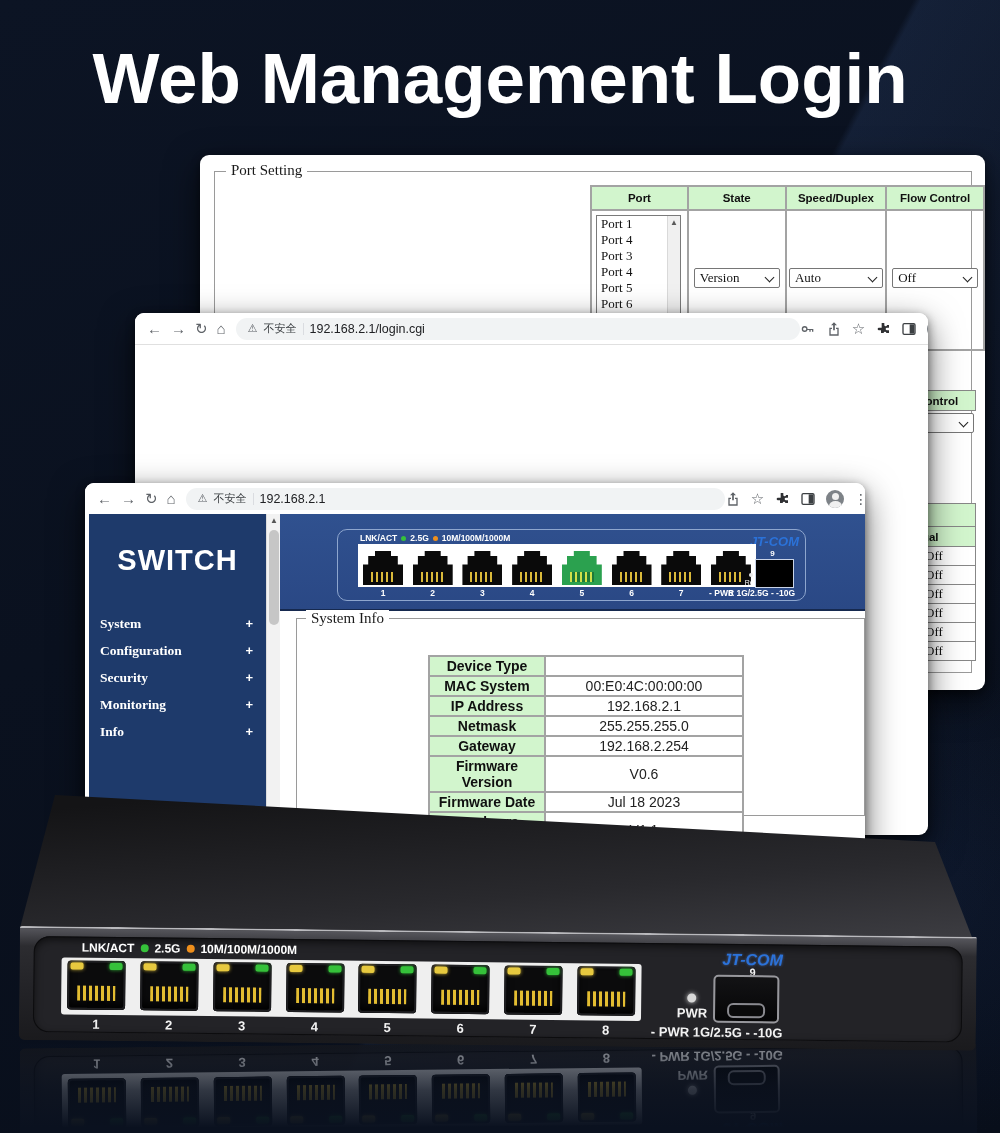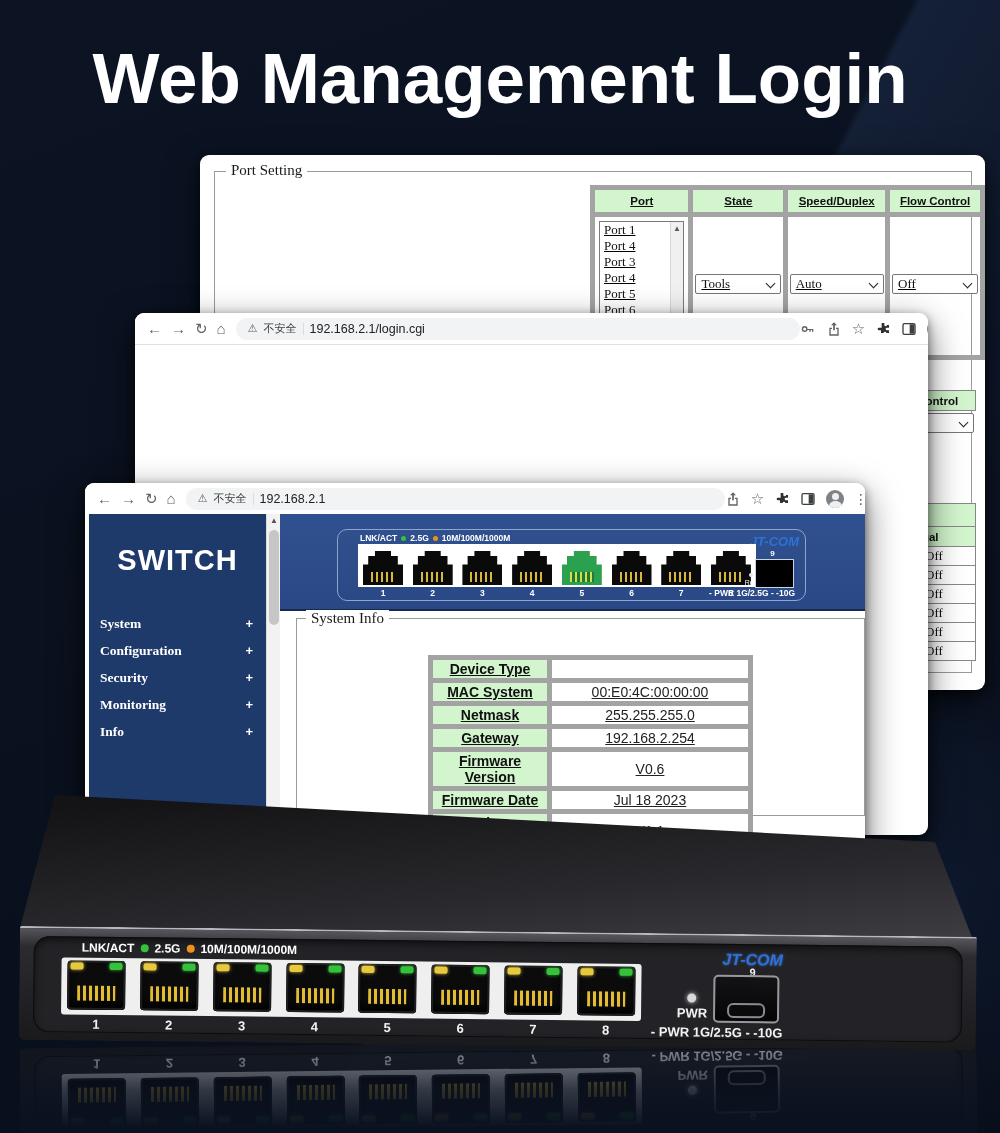--- a/index.html
+++ b/index.html
@@ -17,21 +17,21 @@
   .win{position:absolute;background:#fff;border-radius:9px;overflow:hidden;
        box-shadow:0 12px 34px rgba(0,0,0,.6),0 3px 10px rgba(0,0,0,.45);}
   
   .win-back{left:200px;top:155px;width:785px;height:535px;z-index:2;}
   .fieldset{position:absolute;border:1px solid #9a9a9a;}
   .fieldset-legend{position:absolute;background:#fff;padding:0 5px;color:#1a1a1a;
                    font-family:"Liberation Serif","DejaVu Serif",serif;font-size:15px;}
   .bw-fieldset{left:14px;top:16px;width:756px;height:500px;}
   .bw-legend{left:26px;top:7px;}
   table.grid{border-collapse:collapse;}
-  .grid td,.grid th{border:5px solid #a3a3a3;text-decoration:underline;}
+  .grid td,.grid th{border:2px solid #a3a3a3;}
   .grid th{background:#d2f5cd;font-size:11.5px;font-weight:bold;color:#101010;height:20px;}
   .bw-table{position:absolute;left:390px;top:30px;}
   .bw-table .c-port{width:93px}.bw-table .c-state{width:94px}.bw-table .c-speed{width:97px}.bw-table .c-flow{width:94px}
   .bw-table td{height:136px;vertical-align:top;}
   .listbox{position:relative;margin:3px;width:83px;height:128px;border:1px solid #7a7a7a;background:#fff;
            font-family:"Liberation Serif","DejaVu Serif",serif;font-size:13px;color:#111;overflow:hidden;}
   .listbox .opt{display:block;padding:0 0 0 4px;line-height:16px;}
   .lb-scroll{position:absolute;top:0;right:0;width:12px;height:100%;background:#f0f0f0;border-left:1px solid #d9d9d9;}
   .lb-up{position:absolute;top:1px;left:0;width:12px;height:12px;color:#5a5a5a;font-size:8px;line-height:12px;text-align:center;}
   .select{position:relative;height:20px;border:1px solid #767676;border-radius:2px;background:#fff;
@@ -193,21 +193,21 @@
             <span class="opt">Port 5</span>
             <span class="opt">Port 6</span>
             <span class="opt">Port 7</span>
             <span class="lb-scroll">
                   <span class="lb-up">▲</span>
                 </span>
           </div>
         </td>
         <td>
           <div class="select sel-state">
-            <span>Tools</span>
+            <span>Version</span>
                 <span class="chev"></span>
           </div>
         </td>
         <td>
           <div class="select sel-speed">
             <span>Auto</span>
                 <span class="chev"></span>
           </div>
         </td>
         <td>
@@ -379,20 +379,24 @@
           <tbody>
               <tr>
                 <td class="lbl">Device Type</td>
                 <td class="val"></td>
               </tr>
           <tr>
                 <td class="lbl">MAC System</td>
                 <td class="val">00:E0:4C:00:00:00</td>
               </tr>
           <tr>
+                <td class="lbl">IP Address</td>
+                <td class="val">192.168.2.1</td>
+              </tr>
+          <tr>
                 <td class="lbl">Netmask</td>
                 <td class="val">255.255.255.0</td>
               </tr>
           <tr>
                 <td class="lbl">Gateway</td>
                 <td class="val">192.168.2.254</td>
               </tr>
           <tr>
                 <td class="lbl">Firmware Version</td>
                 <td class="val">V0.6</td>

